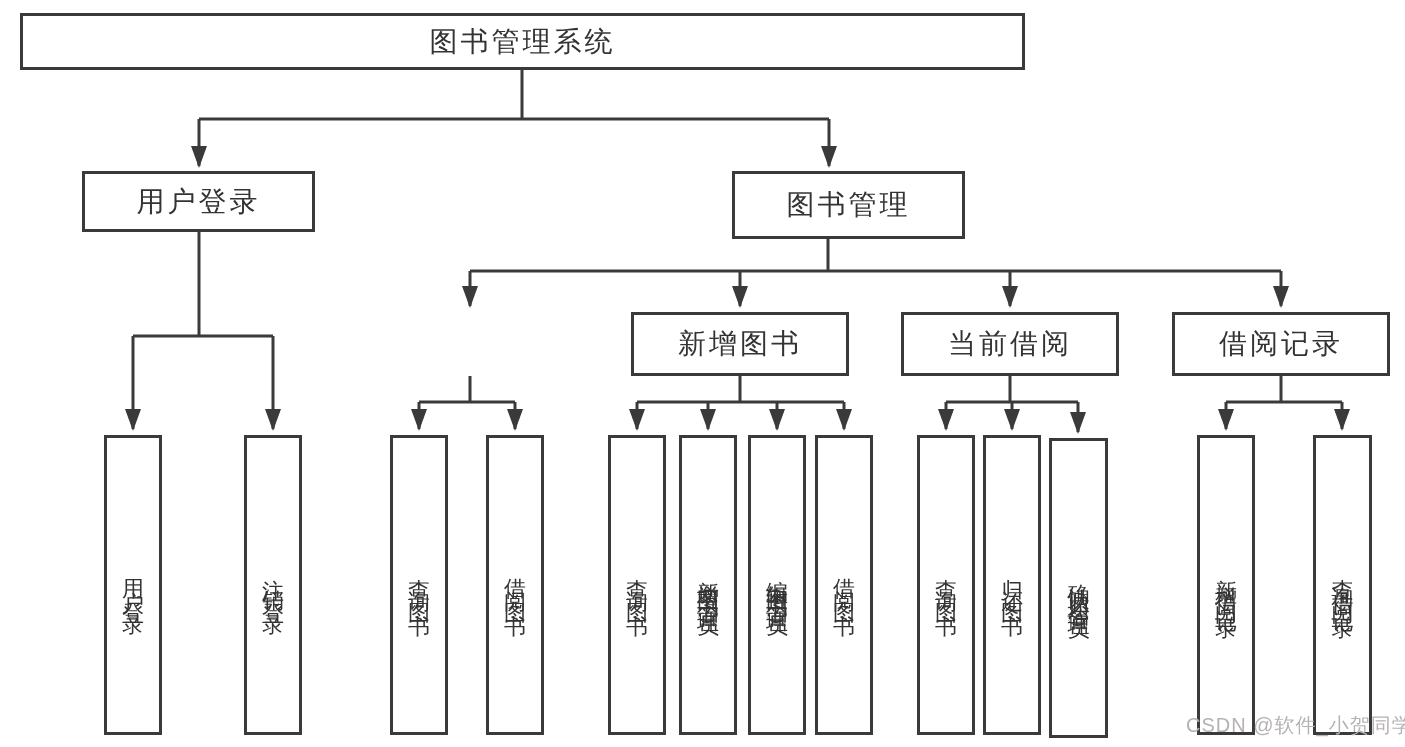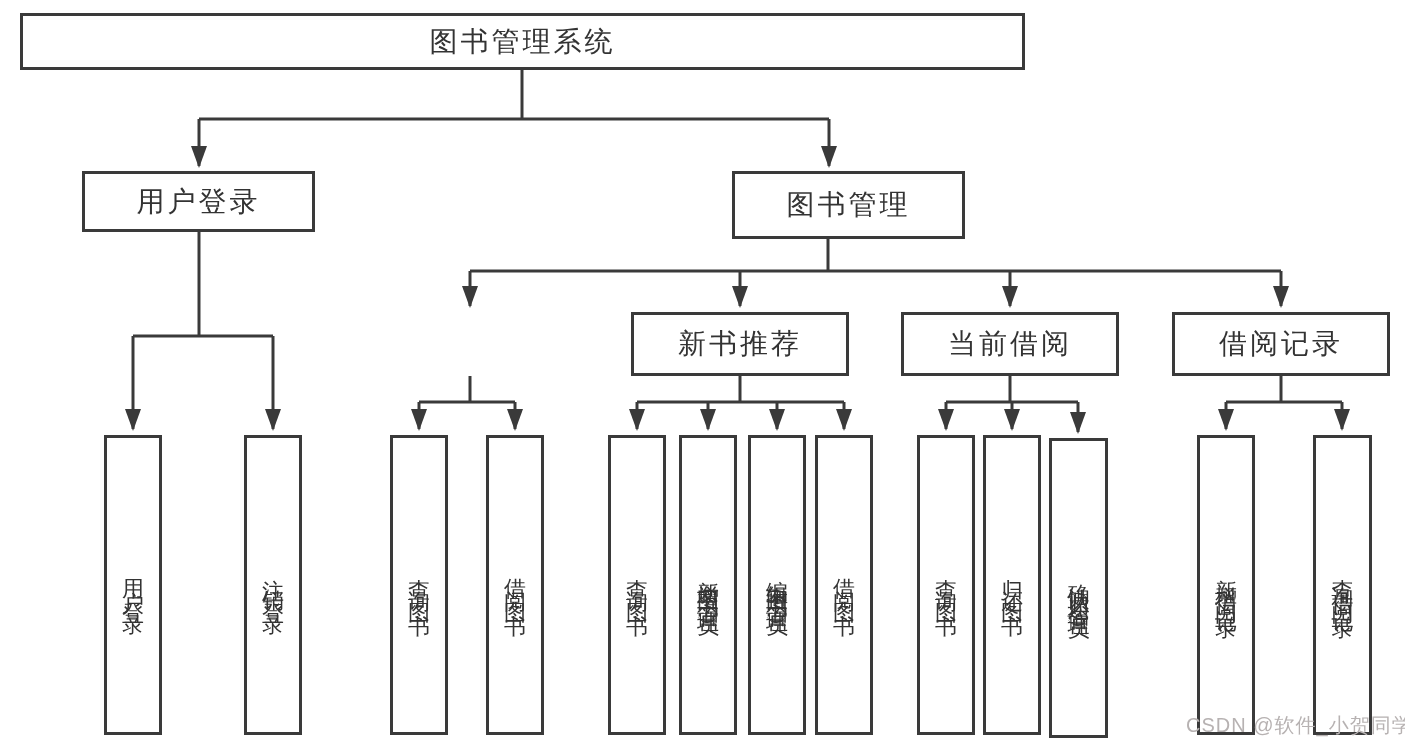--- a/index.html
+++ b/index.html
@@ -122,21 +122,21 @@
   </div>
 
   <div class="box" style="left:82px; top:171px; width:233px; height:61px;">
     <span class="h-label">用户登录</span>
   </div>
   <div class="box" style="left:732px; top:171px; width:233px; height:68px;">
     <span class="h-label">图书管理</span>
   </div>
 
   <div class="box" style="left:631px; top:312px; width:218px; height:64px;">
-    <span class="h-label">新书推荐</span>
+    <span class="h-label">新增图书</span>
   </div>
   <div class="box" style="left:901px; top:312px; width:218px; height:64px;justify-content:center;">
     <span class="h-label">当前借阅</span>
   </div>
   <div class="box" style="left:1172px; top:312px; width:218px; height:64px;">
     <span class="h-label">借阅记录</span>
   </div>
 
   <div class="box leaf" style="left:104px; top:435px; width:58px; height:300px;">
     <span class="ls4">用户登录</span>

